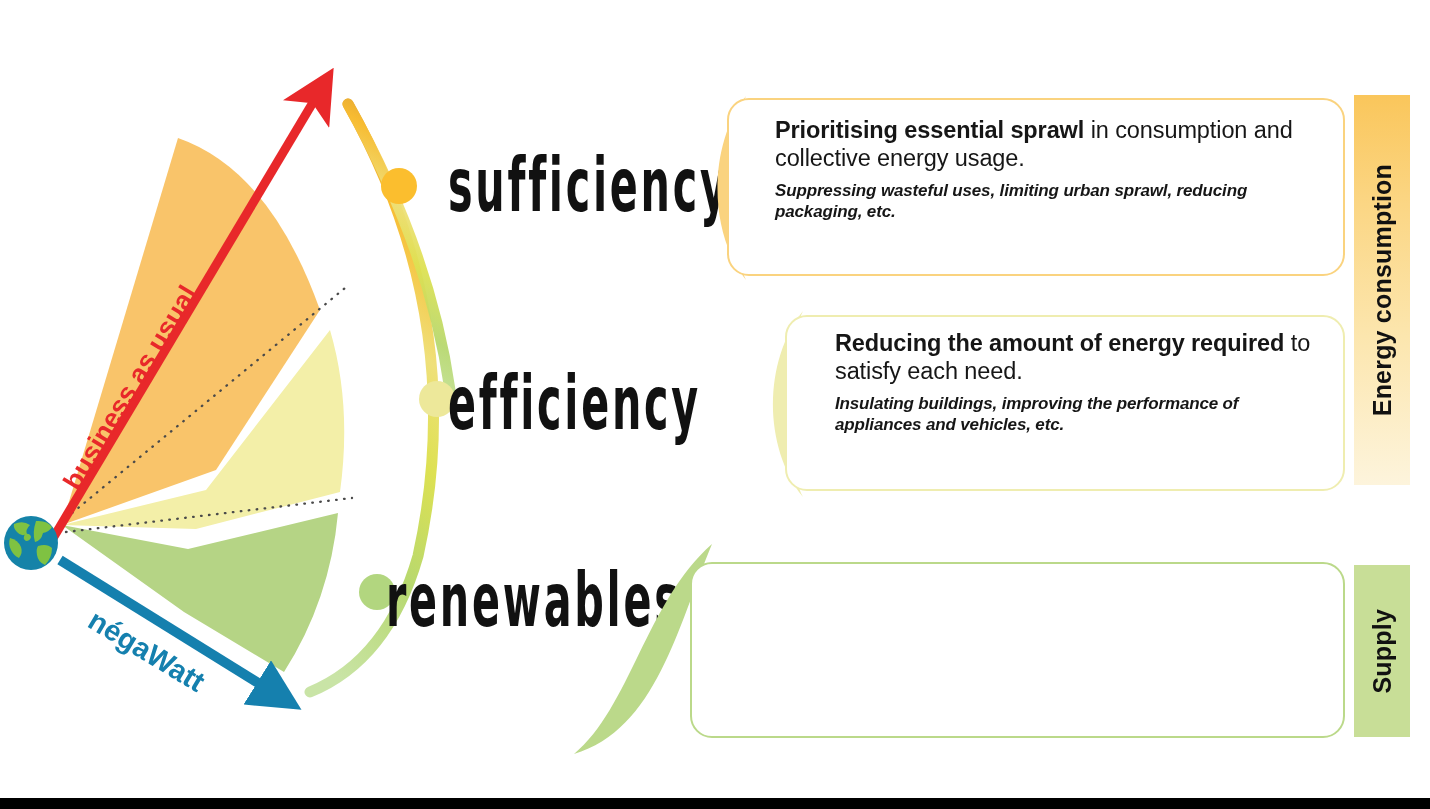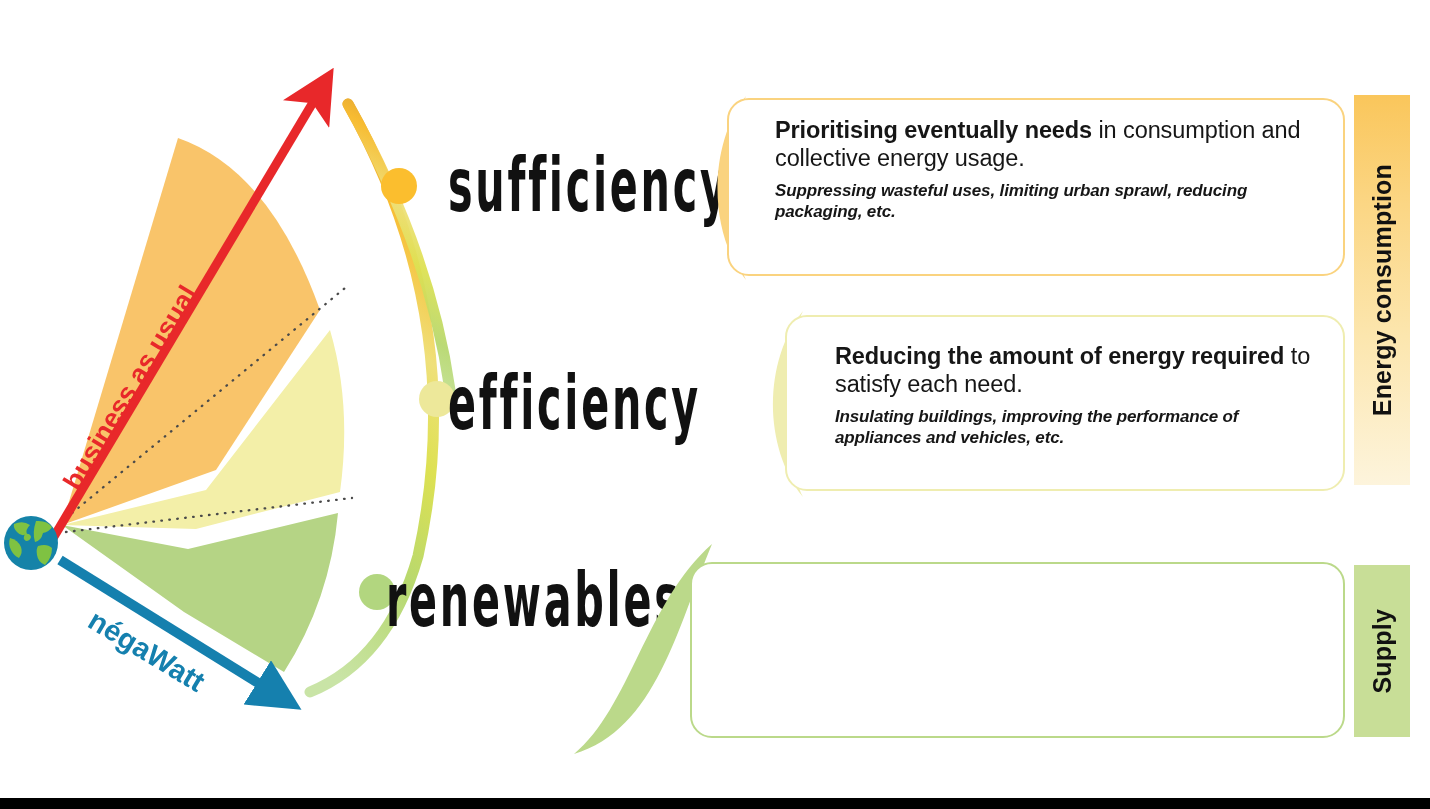--- a/index.html
+++ b/index.html
@@ -82,21 +82,21 @@
     letter-spacing: -0.15px;
   }
 
   
   #callout-sufficiency { left: 700px; top: 90px;  width: 645px; height: 195px; }
   #callout-sufficiency .bubble { left: 27px; top: 8px; width: 618px; height: 178px; border-color: #FAD37F; }
   #callout-sufficiency .txt    { left: 75px; top: 26px; width: 545px; }
 
   #callout-efficiency  { left: 745px; top: 305px; width: 600px; height: 196px; }
   #callout-efficiency .bubble  { left: 40px; top: 10px; width: 560px; height: 176px; border-color: #EFEDB0; }
-  #callout-efficiency .txt     { left: 90px; top: 37px; width: 490px; }
+  #callout-efficiency .txt     { left: 90px; top: 24px; width: 490px; }
 
   #callout-renewables  { left: 560px; top: 540px; width: 785px; height: 218px; }
   #callout-renewables .bubble  { left: 130px; top: 22px; width: 655px; height: 176px; border-color: #BBD98A; }
   #callout-renewables .txt     { left: 190px; top: 44px; width: 560px; }
 
   
   .side-bar {
     position: absolute;
     display: flex;
     align-items: center;
@@ -193,21 +193,21 @@
   <div class="cat-label" id="label-efficiency">efficiency</div>
   <div class="cat-label" id="label-renewables">renewables</div>
 
   <div class="callout" id="callout-sufficiency">
     <svg class="tail" width="110" height="195" viewBox="0 0 110 195">
       <path d="M46,6 C8,55 8,142 46,190 C26,150 26,48 46,6 Z" fill="#FAD37F"></path>
     </svg>
     <div class="bubble"></div>
     <div class="txt">
       <div class="lead">
-        <b>Prioritising eventually needs</b><span> in consumption and collective energy usage.</span>
+        <b>Prioritising essential sprawl</b><span> in consumption and collective energy usage.</span>
       </div>
       <div class="sub">Suppressing wasteful uses, limiting urban sprawl, reducing packaging, etc.</div>
     </div>
   </div>
 
   <div class="callout" id="callout-efficiency">
     <svg class="tail" width="110" height="196" viewBox="0 0 110 196">
       <path d="M58,6 C18,56 18,142 58,192 C38,150 38,48 58,6 Z" fill="#EFEDB0"></path>
     </svg>
     <div class="bubble"></div>

